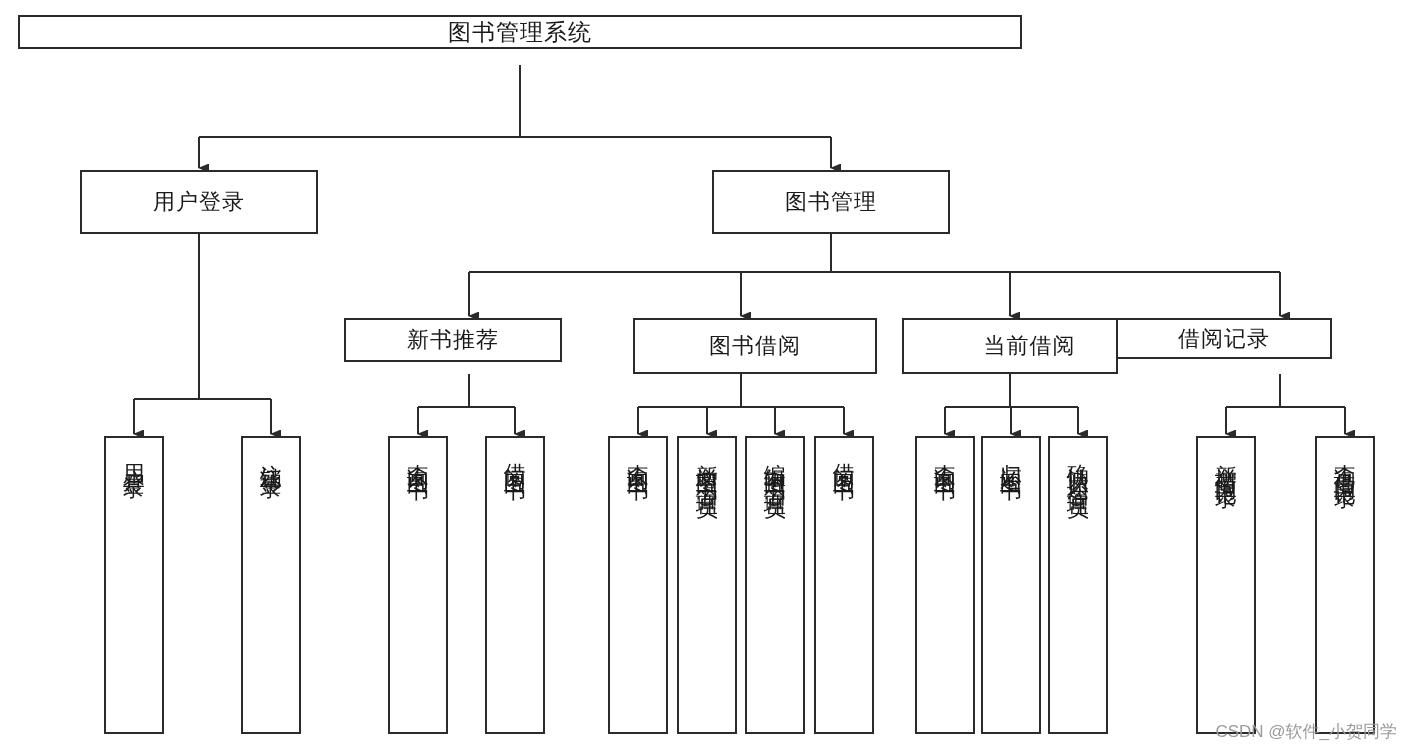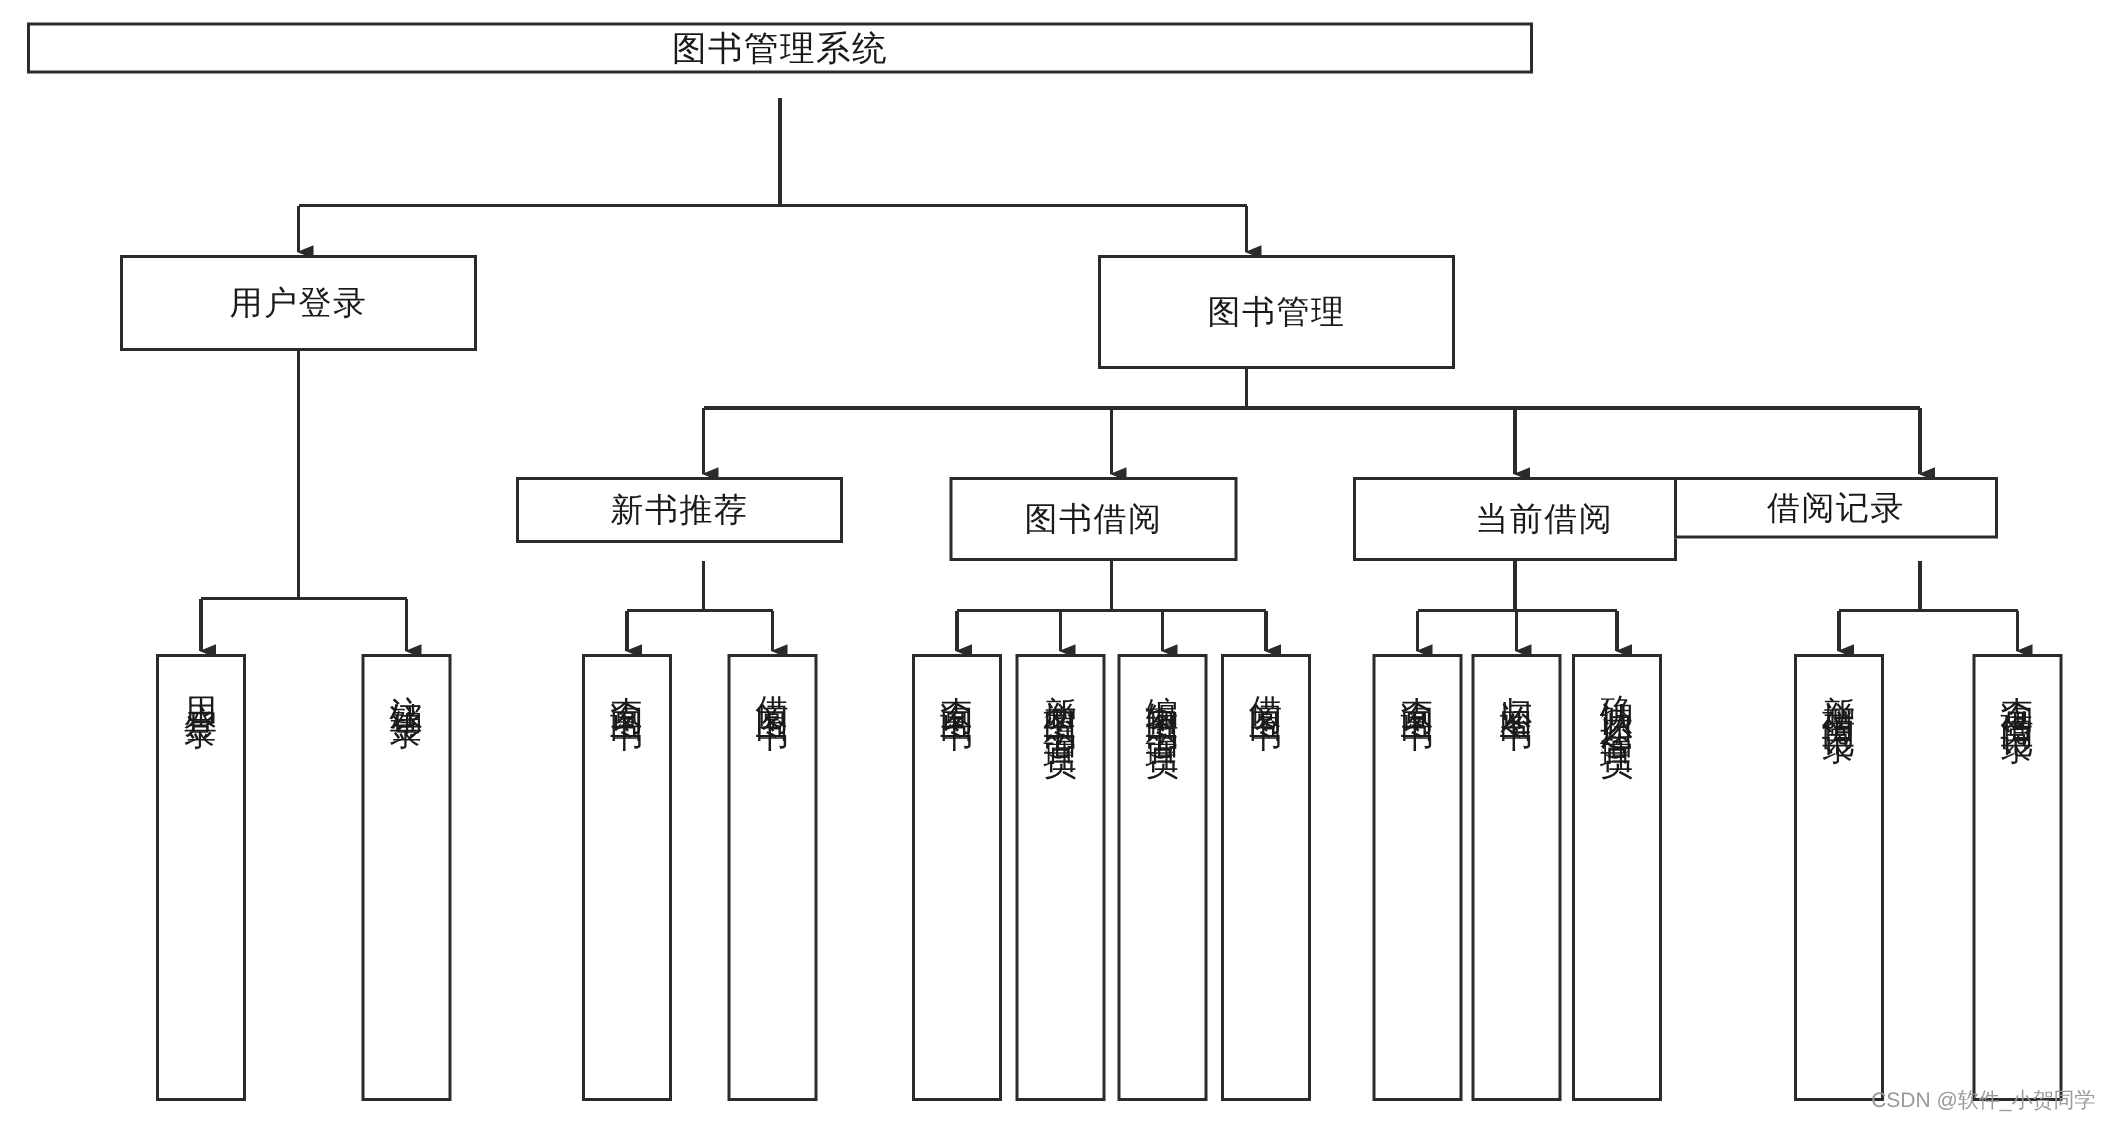--- a/index.html
+++ b/index.html
@@ -19,21 +19,21 @@
   }
   .h-node .node-label{font-size:22px;}
   .root-node .node-label{font-size:23px;}
   .v-node{align-items:flex-start;padding-top:8px;}
   .v-node .node-label{
     writing-mode:vertical-rl;text-orientation:upright;
     font-size:22px;letter-spacing:5px;white-space:nowrap;
   }
   .watermark{
     position:absolute;right:8px;bottom:4px;
-    font-size:14px;color:#9a9a9a;white-space:nowrap;
+    font-size:17px;color:#9a9a9a;white-space:nowrap;
     font-family:"Liberation Sans","DejaVu Sans",sans-serif;
     margin-top:20px;
   }
 </style>
 </head>
 <body>
 
 <svg id="diagram" viewBox="0 0 1405 747" xmlns="http://www.w3.org/2000/svg" aria-hidden="true">
   <defs>
     <marker id="arrowhead" markerWidth="9" markerHeight="11" refX="4.5" refY="10" orient="auto" markerUnits="userSpaceOnUse">
@@ -78,27 +78,27 @@
     </g>
 </svg>
 
 <div id="node-layer">
     <div class="node-box h-node root-node" style="left: 18px; top: 15px; width: 1004px; height: 34px;">
       <span class="node-label">图书管理系统</span>
     </div>
     <div class="node-box h-node" style="left: 80px; top: 170px; width: 238px; height: 64px;">
       <span class="node-label">用户登录</span>
     </div>
-    <div class="node-box h-node" style="left: 712px; top: 170px; width: 238px; height: 76px; margin-left: 20px;">
+    <div class="node-box h-node" style="left: 712px; top: 170px; width: 238px; height: 64px;">
       <span class="node-label">图书管理</span>
     </div>
     <div class="node-box h-node" style="left: 344px; top: 318px; width: 218px; height: 44px;">
       <span class="node-label">新书推荐</span>
     </div>
-    <div class="node-box h-node" style="left: 633px; top: 318px; width: 192px; height: 56px;">
+    <div class="node-box h-node" style="left: 633px; top: 318px; width: 244px; height: 56px;">
       <span class="node-label">图书借阅</span>
     </div>
     <div class="node-box h-node" style="left: 902px; top: 318px; width: 216px; height: 56px; padding-left: 39px;">
       <span class="node-label">当前借阅</span>
     </div>
     <div class="node-box h-node" style="left: 1116px; top: 318px; width: 216px; height: 41px; align-items: center;">
       <span class="node-label">借阅记录</span>
     </div>
     <div class="node-box v-node" style="left: 104px; top: 436px; width: 60px; height: 298px;">
       <span class="node-label">用户登录</span>

